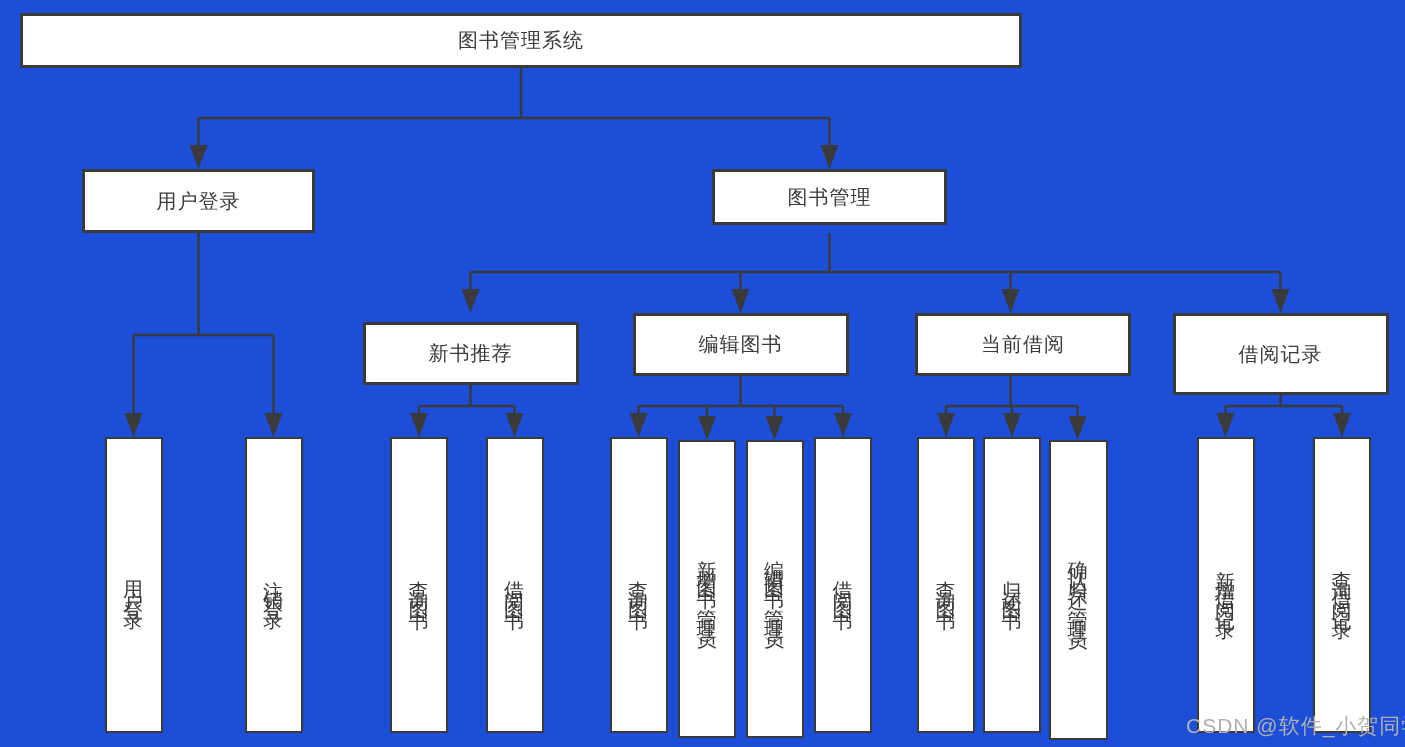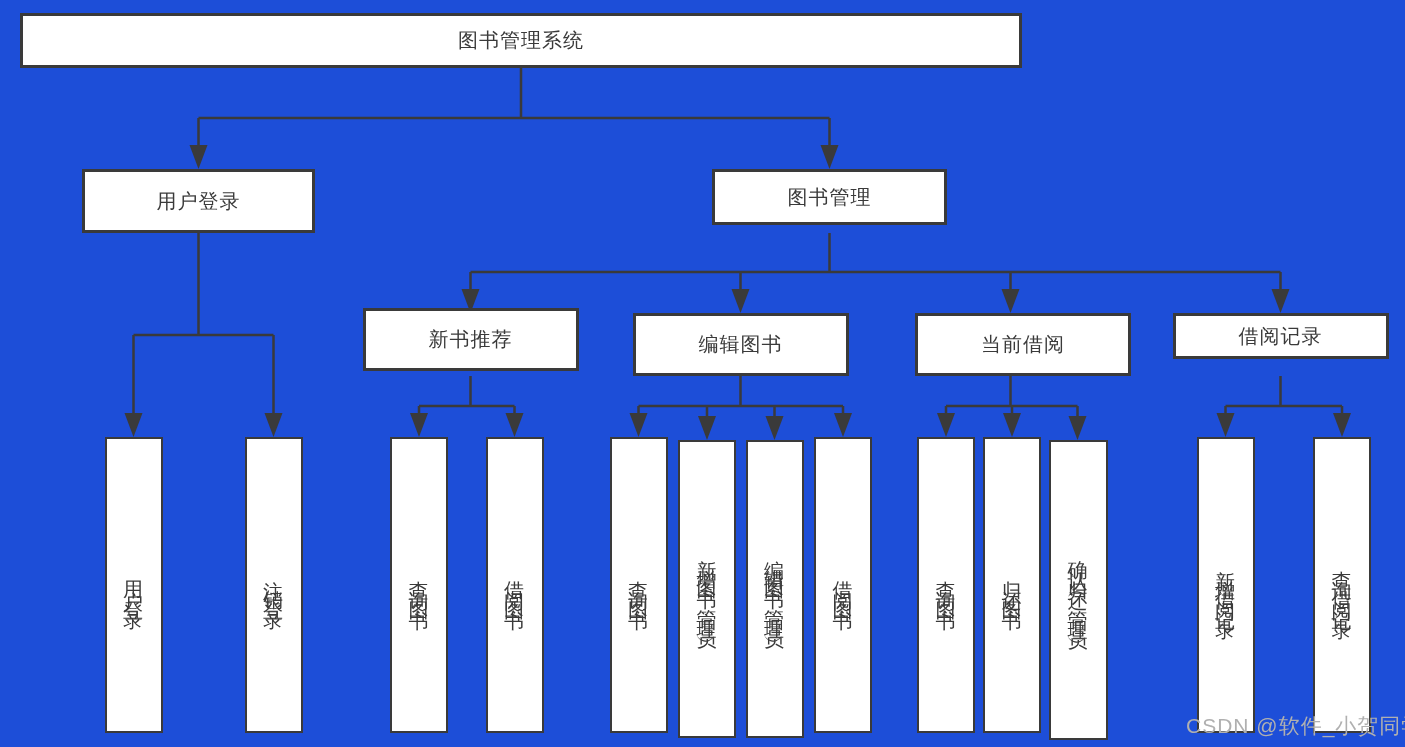--- a/index.html
+++ b/index.html
@@ -99,30 +99,30 @@
     <span>图书管理系统</span>
   </div>
 
   <div class="node" style="left:82px; top:169px; width:233px; height:64px;">
     <span>用户登录</span>
   </div>
   <div class="node" style="left:712px; top:169px; width:235px; height:56px;">
     <span>图书管理</span>
   </div>
 
-  <div class="node" style="left:362.5px; top:308px; width:216px; height:63px;text-align:right;">
+  <div class="node" style="left:362.5px; top:322px; width:216px; height:63px;text-align:right;">
     <span>新书推荐</span>
   </div>
   <div class="node" style="left:632.5px; top:313px; width:216px; height:63px;">
     <span>编辑图书</span>
   </div>
   <div class="node" style="left:915px; top:313px; width:216px; height:63px;">
     <span>当前借阅</span>
   </div>
-  <div class="node" style="left:1172.5px; top:313px; width:216px; height:46px;">
+  <div class="node" style="left:1172.5px; top:313px; width:216px; height:82px;">
     <span>借阅记录</span>
   </div>
 
   <div class="leaf" style="left:104.5px; top:437px; width:58px; height:296px;">
     <span class="vtext">用户登录</span>
   </div>
   <div class="leaf" style="left:244.5px; top:437px; width:58px; height:296px;">
     <span class="vtext">注销登录</span>
   </div>
 

